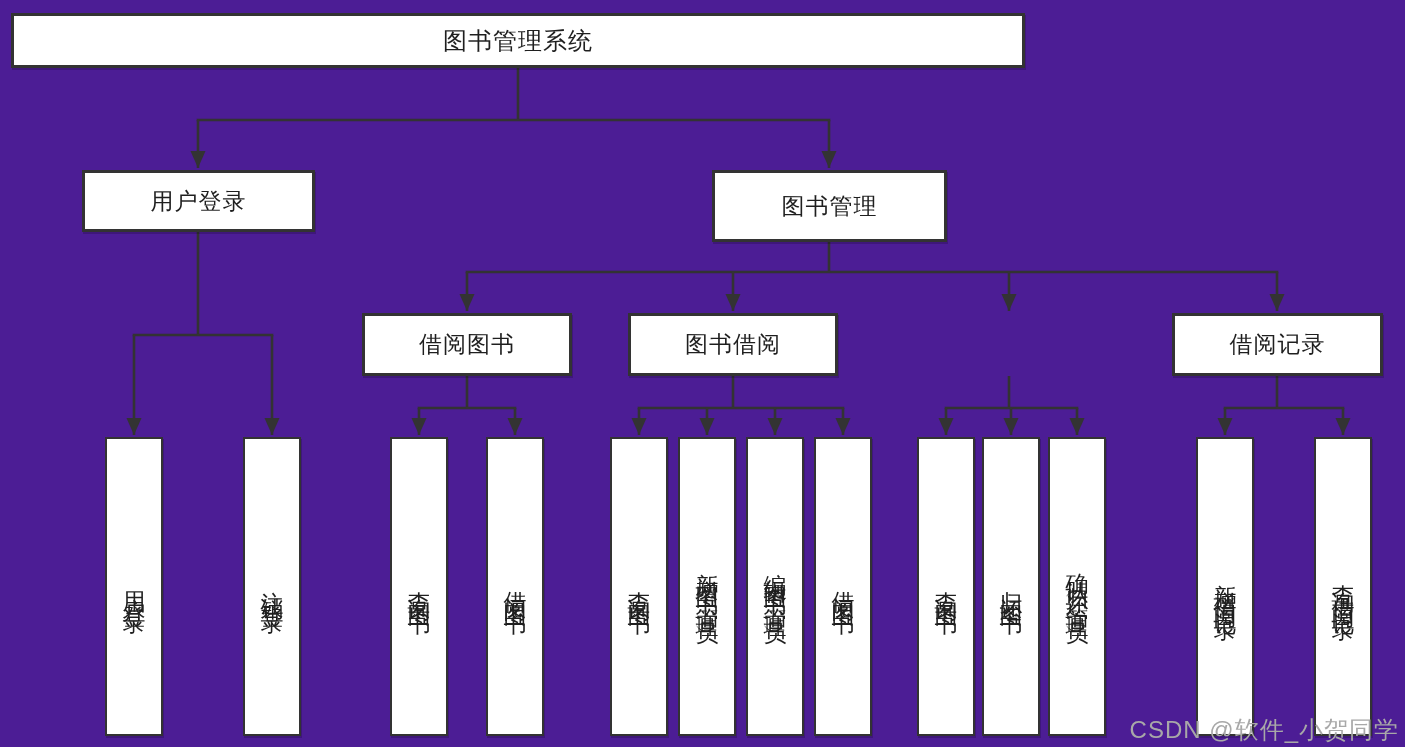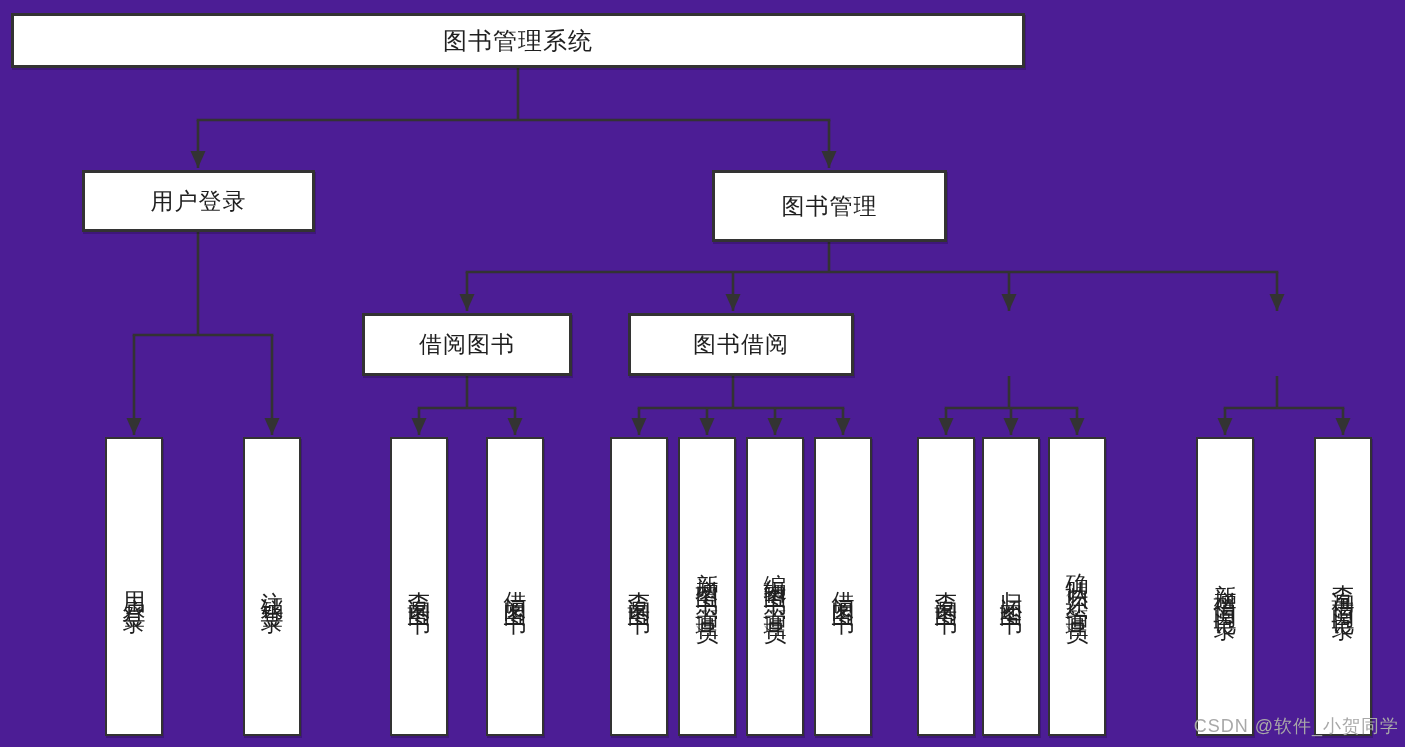--- a/index.html
+++ b/index.html
@@ -34,21 +34,21 @@
   .leaf{border-width:2.5px;}
   .leaf span{
     writing-mode:vertical-rl;
     font-size:23px;
     letter-spacing:7px;
     line-height:1;
   }
   .watermark{
     position:absolute;
     right:6px;top:714px;
-    font-size:18px;
+    font-size:24px;
     color:var(--watermark);
     letter-spacing:1px;
     white-space:nowrap;
   }
 </style>
 </head>
 <body>
 
 <div class="canvas">
 
@@ -107,22 +107,25 @@
   <div class="node lvl" style="left:82px;top:170px;width:233px;height:62px">
     <span>用户登录</span>
   </div>
   <div class="node lvl" style="left:712px;top:170px;width:235px;height:72px">
     <span>图书管理</span>
   </div>
 
   <div class="node lvl" style="left:362px;top:313px;width:210px;height:63px">
     <span>借阅图书</span>
   </div>
-  <div class="node lvl" style="left:628px;top:313px;width:226px;height:63px">
+  <div class="node lvl" style="left:628px;top:313px;width:210px;height:63px">
     <span>图书借阅</span>
+  </div>
+  <div class="node lvl" style="left:1172px;top:313px;width:211px;height:63px">
+    <span>借阅记录</span>
   </div>
 
   <div class="node leaf" style="left:105px;top:437px;width:58px;height:299px">
     <span>用户登录</span>
   </div>
   <div class="node leaf" style="left:243px;top:437px;width:58px;height:299px">
     <span>注销登录</span>
   </div>
 
   <div class="node leaf" style="left:390px;top:437px;width:58px;height:299px">

